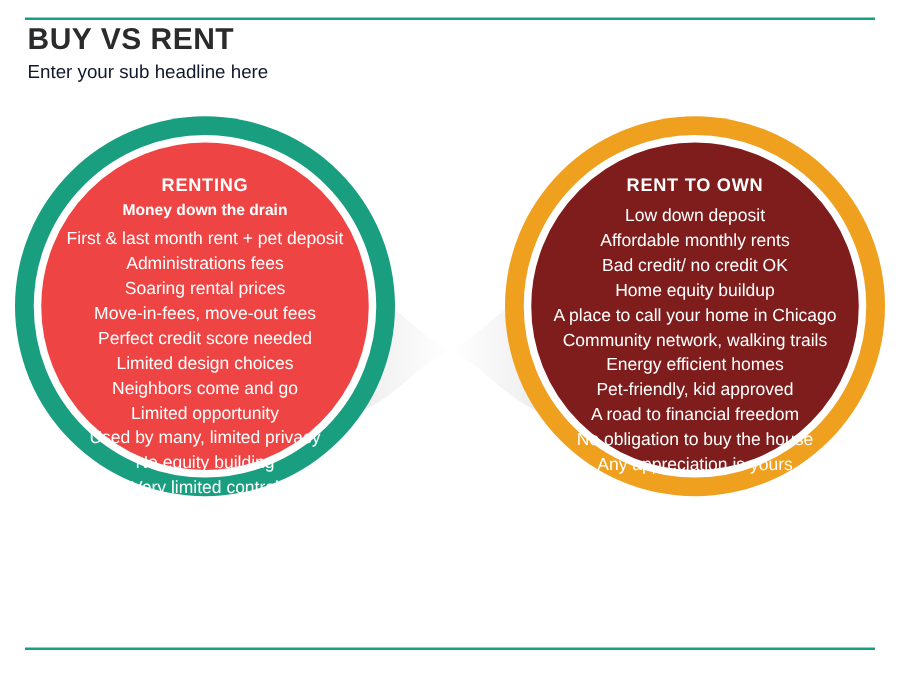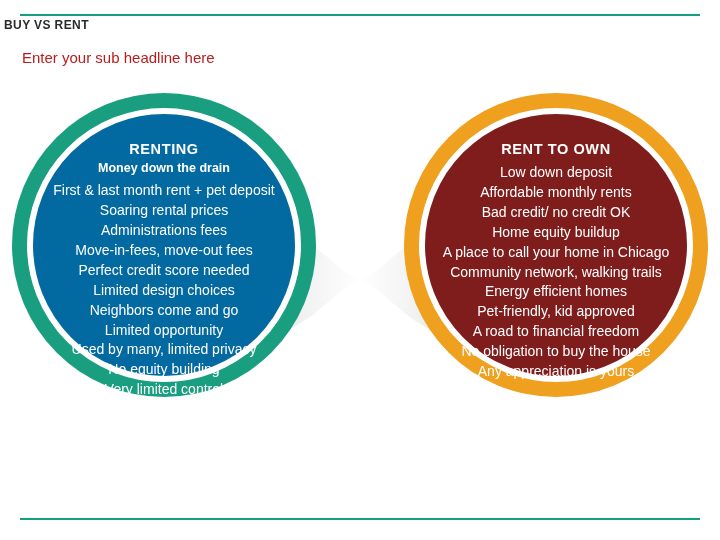--- a/index.html
+++ b/index.html
@@ -19,33 +19,33 @@
   .top-rule {
     position: absolute;
     left: 20px;
     top: 14px;
     width: 680px;
     height: 2px;
     background: #14a085;
   }
   .title {
     position: absolute;
-    left: 4px;
+    left: 22px;
     top: 18px;
-    font-size: 12px;
+    font-size: 24px;
     font-weight: bold;
     color: #2b2b2b;
     letter-spacing: 0.4px;
   }
   .subtitle {
     position: absolute;
     left: 22px;
     top: 49px;
     font-size: 15px;
-    color: #b91c1c;
+    color: #0f172a;
   }
 
   .bottom-rule {
     position: absolute;
     left: 20px;
     top: 518px;
     width: 680px;
     height: 2px;
     background: #14a085;
   }
@@ -94,21 +94,21 @@
     border-radius: 50%;
     color: #ffffff;
     text-align: center;
     box-sizing: border-box;
   }
   .disc-left {
     left: 27px;
     top: 33px;
     width: 274px;
     height: 274px;
-    background: #0369a1;
+    background: #ef4444;
     border: 6px solid #ffffff;
     padding-top: 26px;
   }
   .disc-right {
     left: 419px;
     top: 33px;
     width: 274px;
     height: 274px;
     background: #7f1d1d;
     border: 6px solid #ffffff;
@@ -162,22 +162,22 @@
   </svg>
 
   <div class="ring ring-left"></div>
   <div class="ring ring-right"></div>
 
   <div class="disc disc-left">
     <div class="disc-title">RENTING</div>
     <div class="disc-sub">Money down the drain</div>
     <ul class="disc-list">
       <li>First &amp; last month rent + pet deposit</li>
+      <li>Administrations fees</li>
       <li>Soaring rental prices</li>
-      <li>Administrations fees</li>
       <li>Move-in-fees, move-out fees</li>
       <li>Perfect credit score needed</li>
       <li>Limited design choices</li>
       <li>Neighbors come and go</li>
       <li>Limited opportunity</li>
       <li>Used by many, limited privacy</li>
       <li>No equity building</li>
       <li>Very limited control</li>
     </ul>
   </div>

